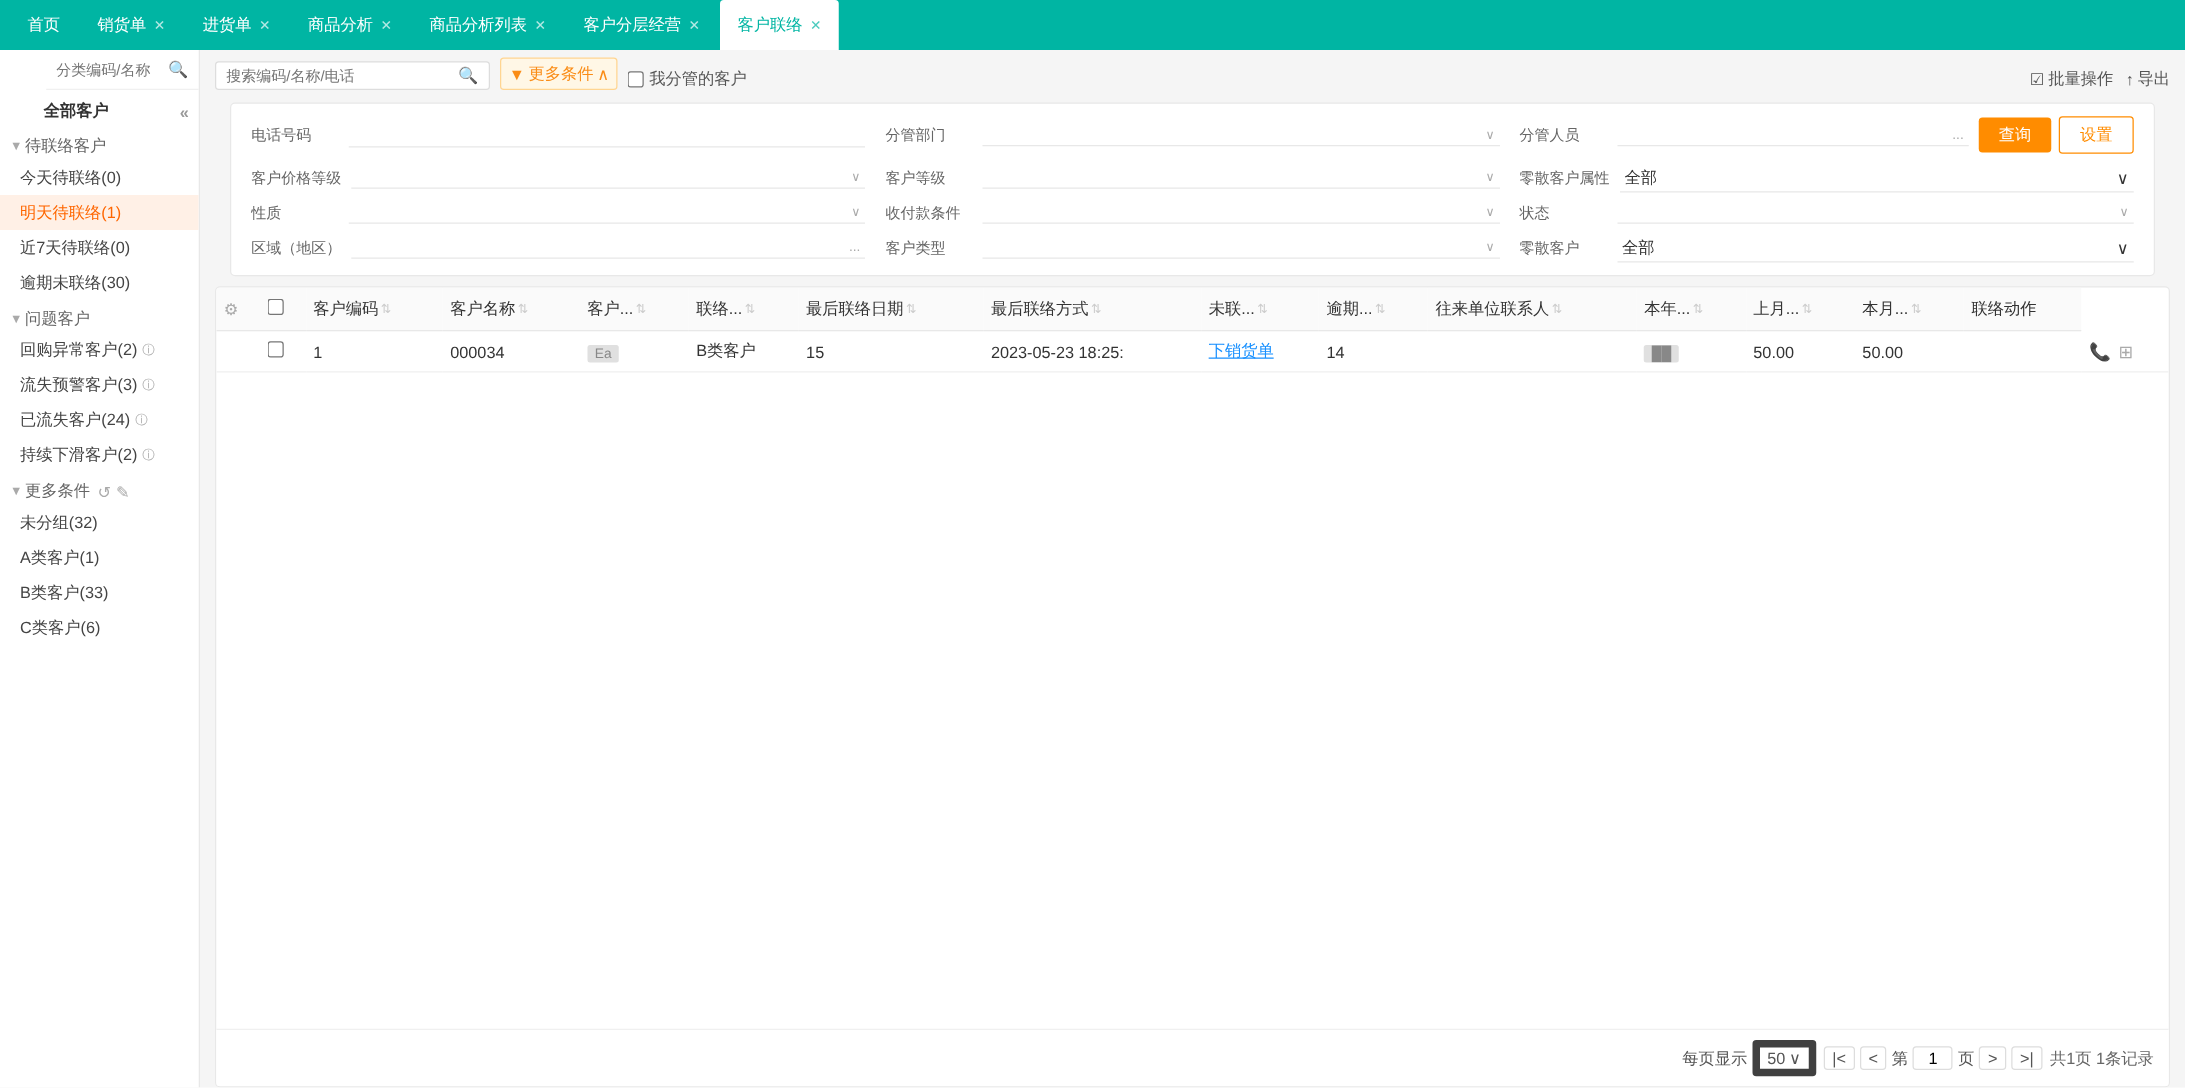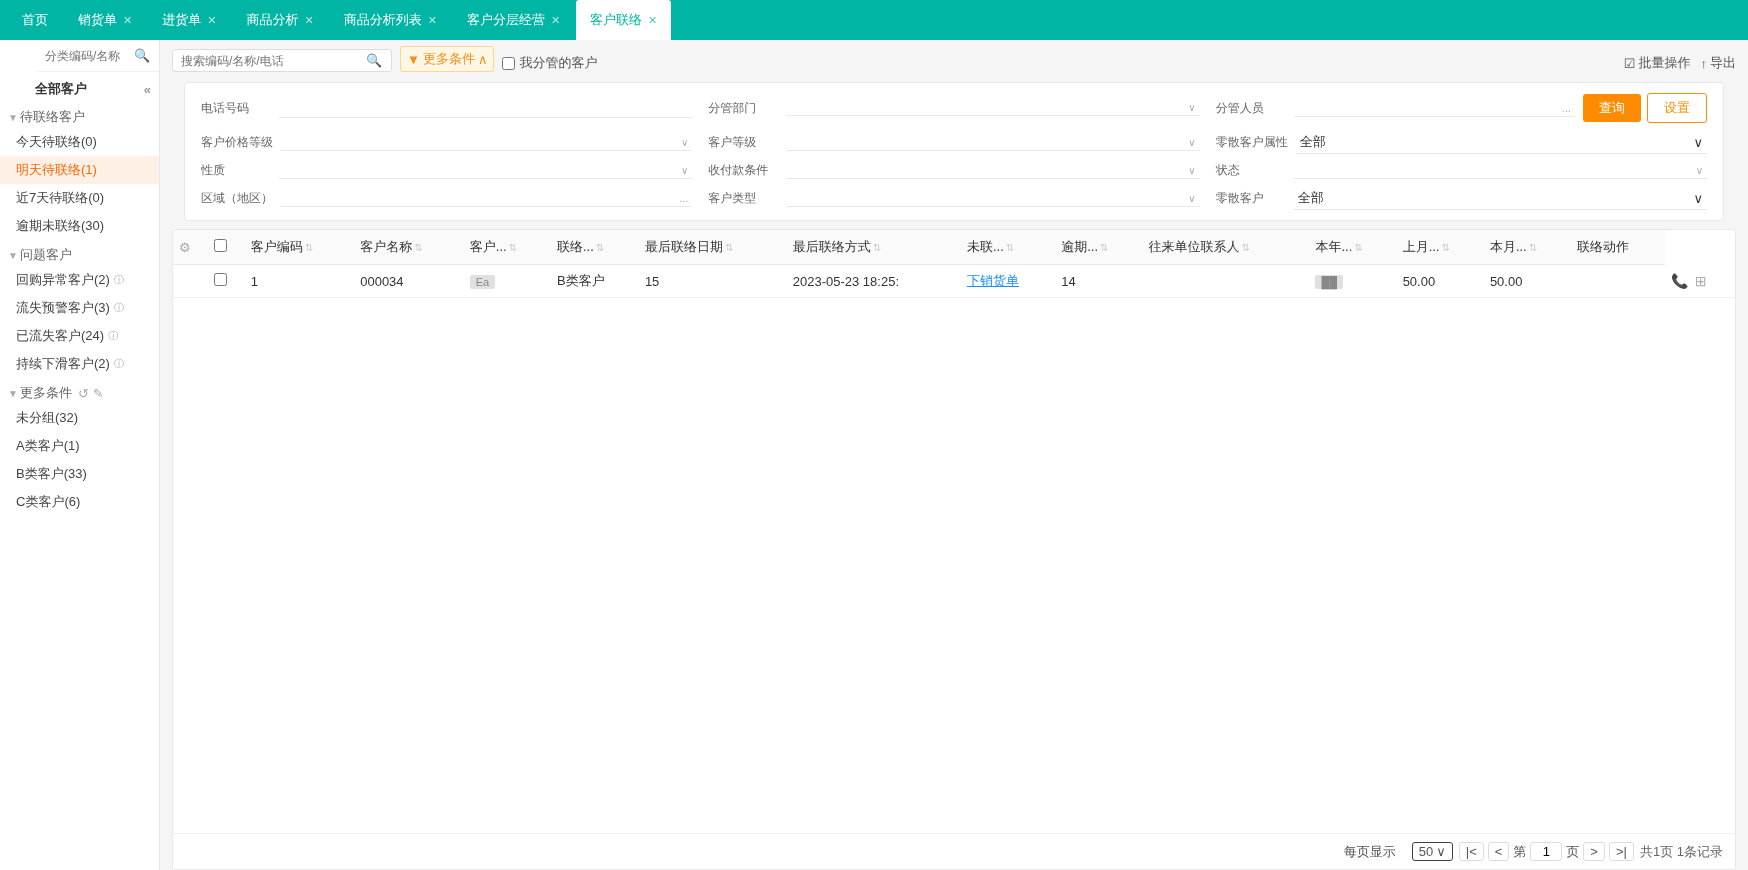--- a/index.html
+++ b/index.html
@@ -298,24 +298,24 @@
       padding: 8px 12px;
       background: #fff;
       border-top: 1px solid #f0f0f0;
       gap: 6px;
       font-size: 12px;
       color: #555;
     }
     .page-size-select {
       display: flex;
       align-items: center;
-      gap: 16px;
+      gap: 4px;
     }
     .page-size-box {
-      border: 1px solid #404040;
+      border: 6px solid #404040;
       border-radius: 3px;
       padding: 1px 6px;
       display: flex;
       align-items: center;
       gap: 3px;
       cursor: pointer;
     }
     .page-nav {
       display: flex;
       align-items: center;

